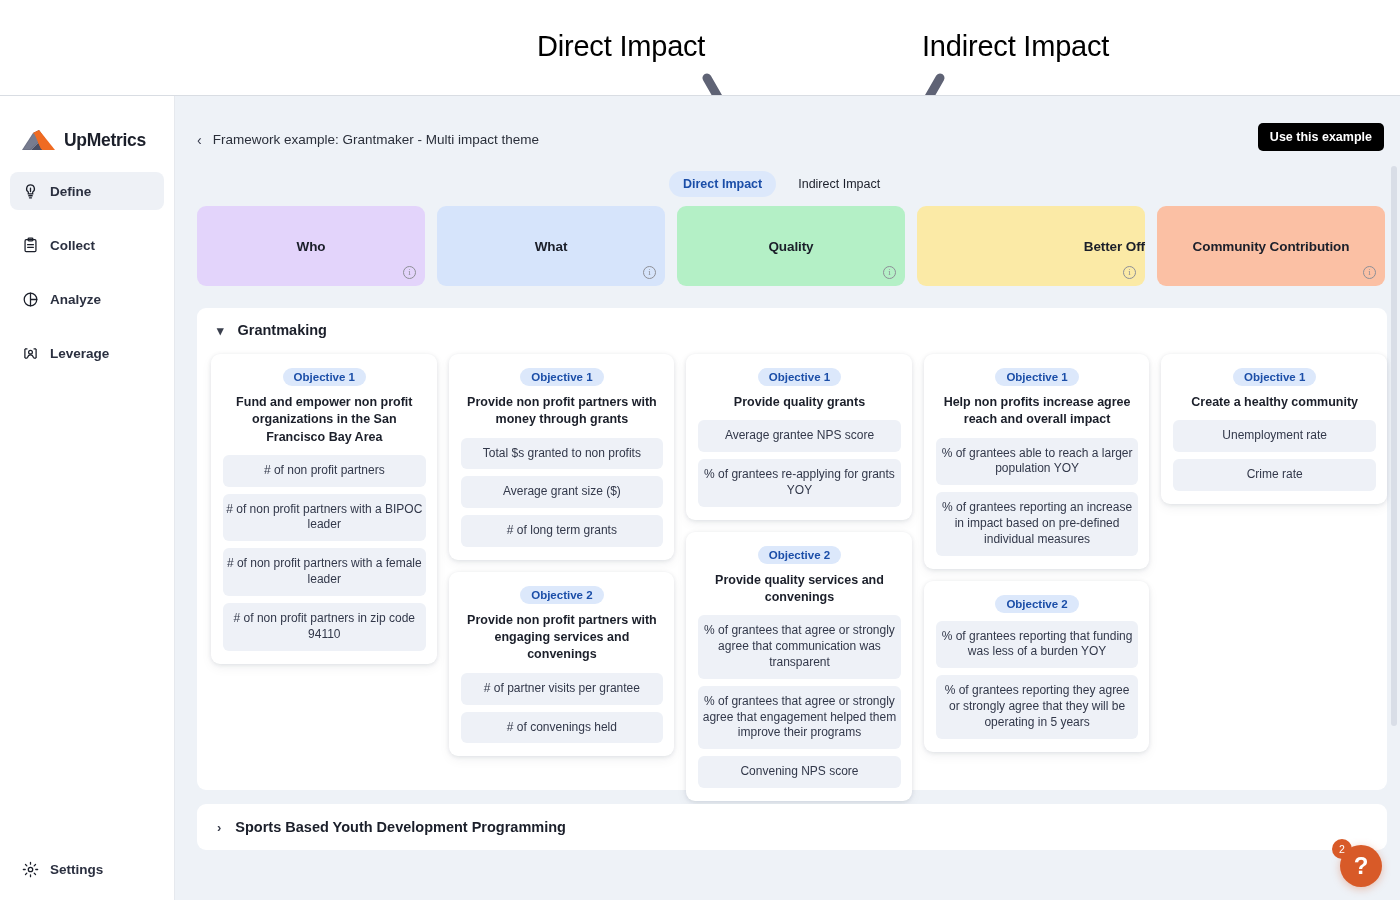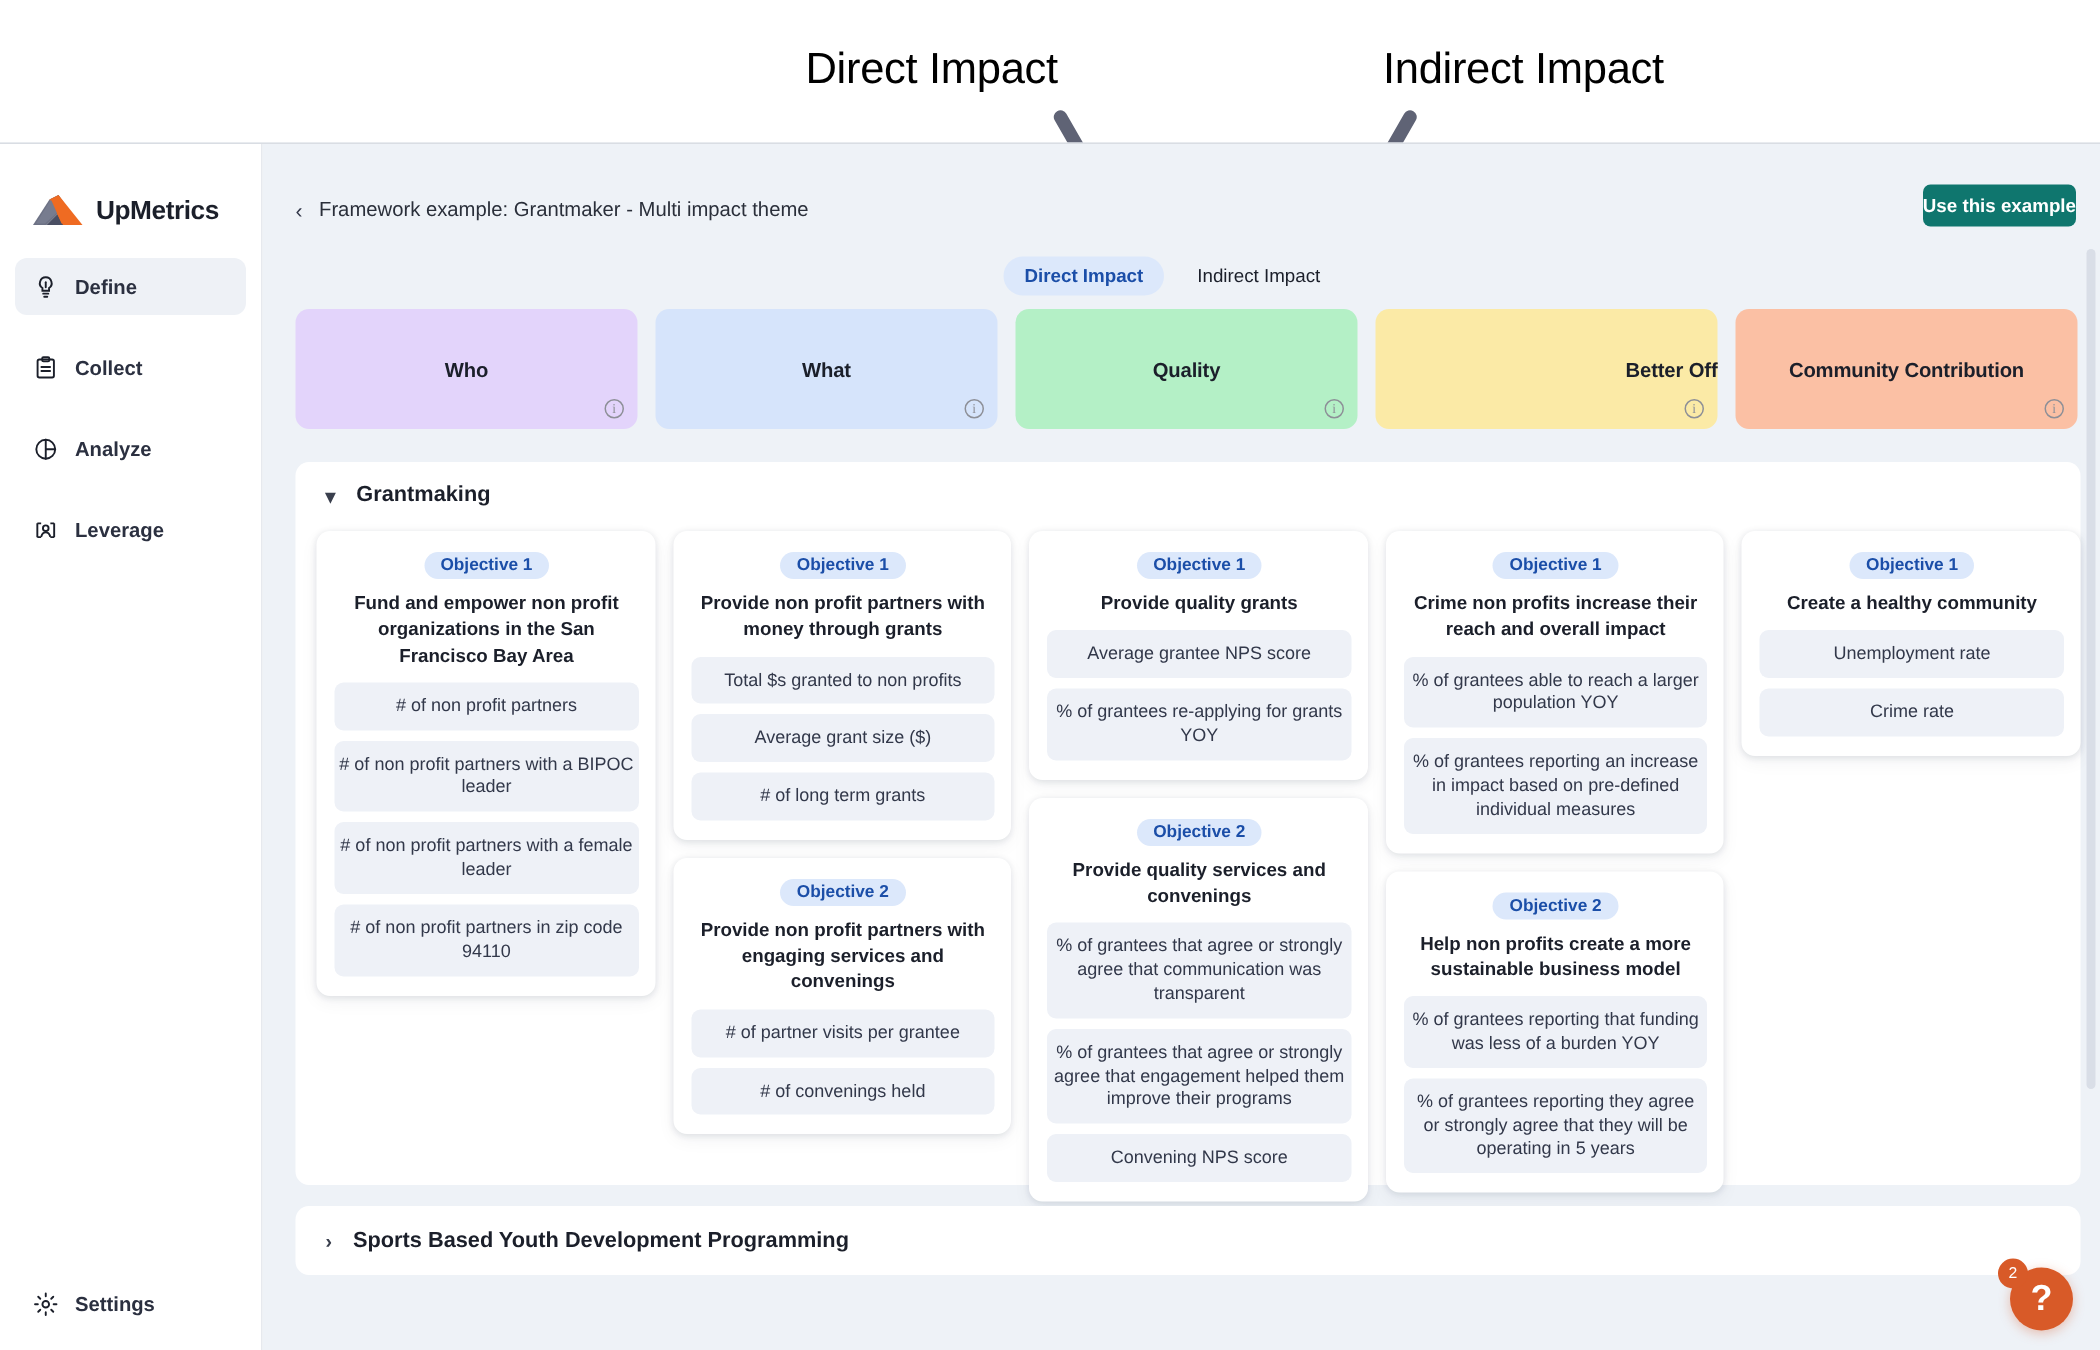--- a/index.html
+++ b/index.html
@@ -81,24 +81,24 @@
   }
   .breadcrumb {
     display: flex; align-items: center; gap: 11px;
     margin-top: 36px;
     font-size: 13.5px; color: #2a2f3a; font-weight: normal;
     cursor: pointer;
   }
   .chev-back { font-size: 14px; color: #33384a; line-height: 1; }
   .use-btn {
     position: absolute; right: 16px; top: 27px;
-    background: #0f766e; color: #fff;
+    background: #000000; color: #fff;
     font-size: 12.5px; font-weight: bold;
     border: none; border-radius: 5px;
-    padding: 7px 0;
+    padding: 7px 12px;
     cursor: pointer;
     white-space: nowrap;
   }
 
   .tabs {
     position: absolute; left: 494px; top: 75px;
     display: flex; align-items: center; gap: 8px;
   }
   .tab {
     font-size: 12.5px; padding: 6px 14px; border-radius: 13px;
@@ -341,22 +341,22 @@
             </div>
             <div class="col">
               <div class="obj-card"><div class="obj-badge">Objective 1</div><div class="obj-title">Provide non profit partners with money through grants</div><div class="metric">Total $s granted to non profits</div><div class="metric">Average grant size ($)</div><div class="metric"># of long term grants</div></div>
               <div class="obj-card"><div class="obj-badge">Objective 2</div><div class="obj-title">Provide non profit partners with engaging services and convenings</div><div class="metric"># of partner visits per grantee</div><div class="metric"># of convenings held</div></div>
             </div>
             <div class="col">
               <div class="obj-card"><div class="obj-badge">Objective 1</div><div class="obj-title">Provide quality grants</div><div class="metric">Average grantee NPS score</div><div class="metric">% of grantees re-applying for grants YOY</div></div>
               <div class="obj-card"><div class="obj-badge">Objective 2</div><div class="obj-title">Provide quality services and convenings</div><div class="metric">% of grantees that agree or strongly agree that communication was transparent</div><div class="metric">% of grantees that agree or strongly agree that engagement helped them improve their programs</div><div class="metric">Convening NPS score</div></div>
             </div>
             <div class="col">
-              <div class="obj-card"><div class="obj-badge">Objective 1</div><div class="obj-title">Crime non profits increase their reach and overall impact</div><div class="metric">% of grantees able to reach a larger population YOY</div><div class="metric">% of grantees reporting an increase in impact based on pre-defined individual measures</div></div>
-              <div class="obj-card"><div class="obj-badge">Objective 2</div><div class="obj-title">Help non profits create a more sustainable business model</div><div class="metric">% of grantees reporting that funding was less of a burden YOY</div><div class="metric">% of grantees reporting they agree or strongly agree that they will be operating in 5 years</div></div>
+              <div class="obj-card"><div class="obj-badge">Objective 1</div><div class="obj-title">Help non profits increase agree reach and overall impact</div><div class="metric">% of grantees able to reach a larger population YOY</div><div class="metric">% of grantees reporting an increase in impact based on pre-defined individual measures</div></div>
+              <div class="obj-card"><div class="obj-badge">Objective 2</div><div class="metric">% of grantees reporting that funding was less of a burden YOY</div><div class="metric">% of grantees reporting they agree or strongly agree that they will be operating in 5 years</div></div>
             </div>
             <div class="col">
               <div class="obj-card"><div class="obj-badge">Objective 1</div><div class="obj-title">Create a healthy community</div><div class="metric">Unemployment rate</div><div class="metric">Crime rate</div></div>
             </div>
           </div>
       </div>
 
       <div class="collapsed-panel">
         <span class="caret">›</span>
         <span>Sports Based Youth Development Programming</span>

